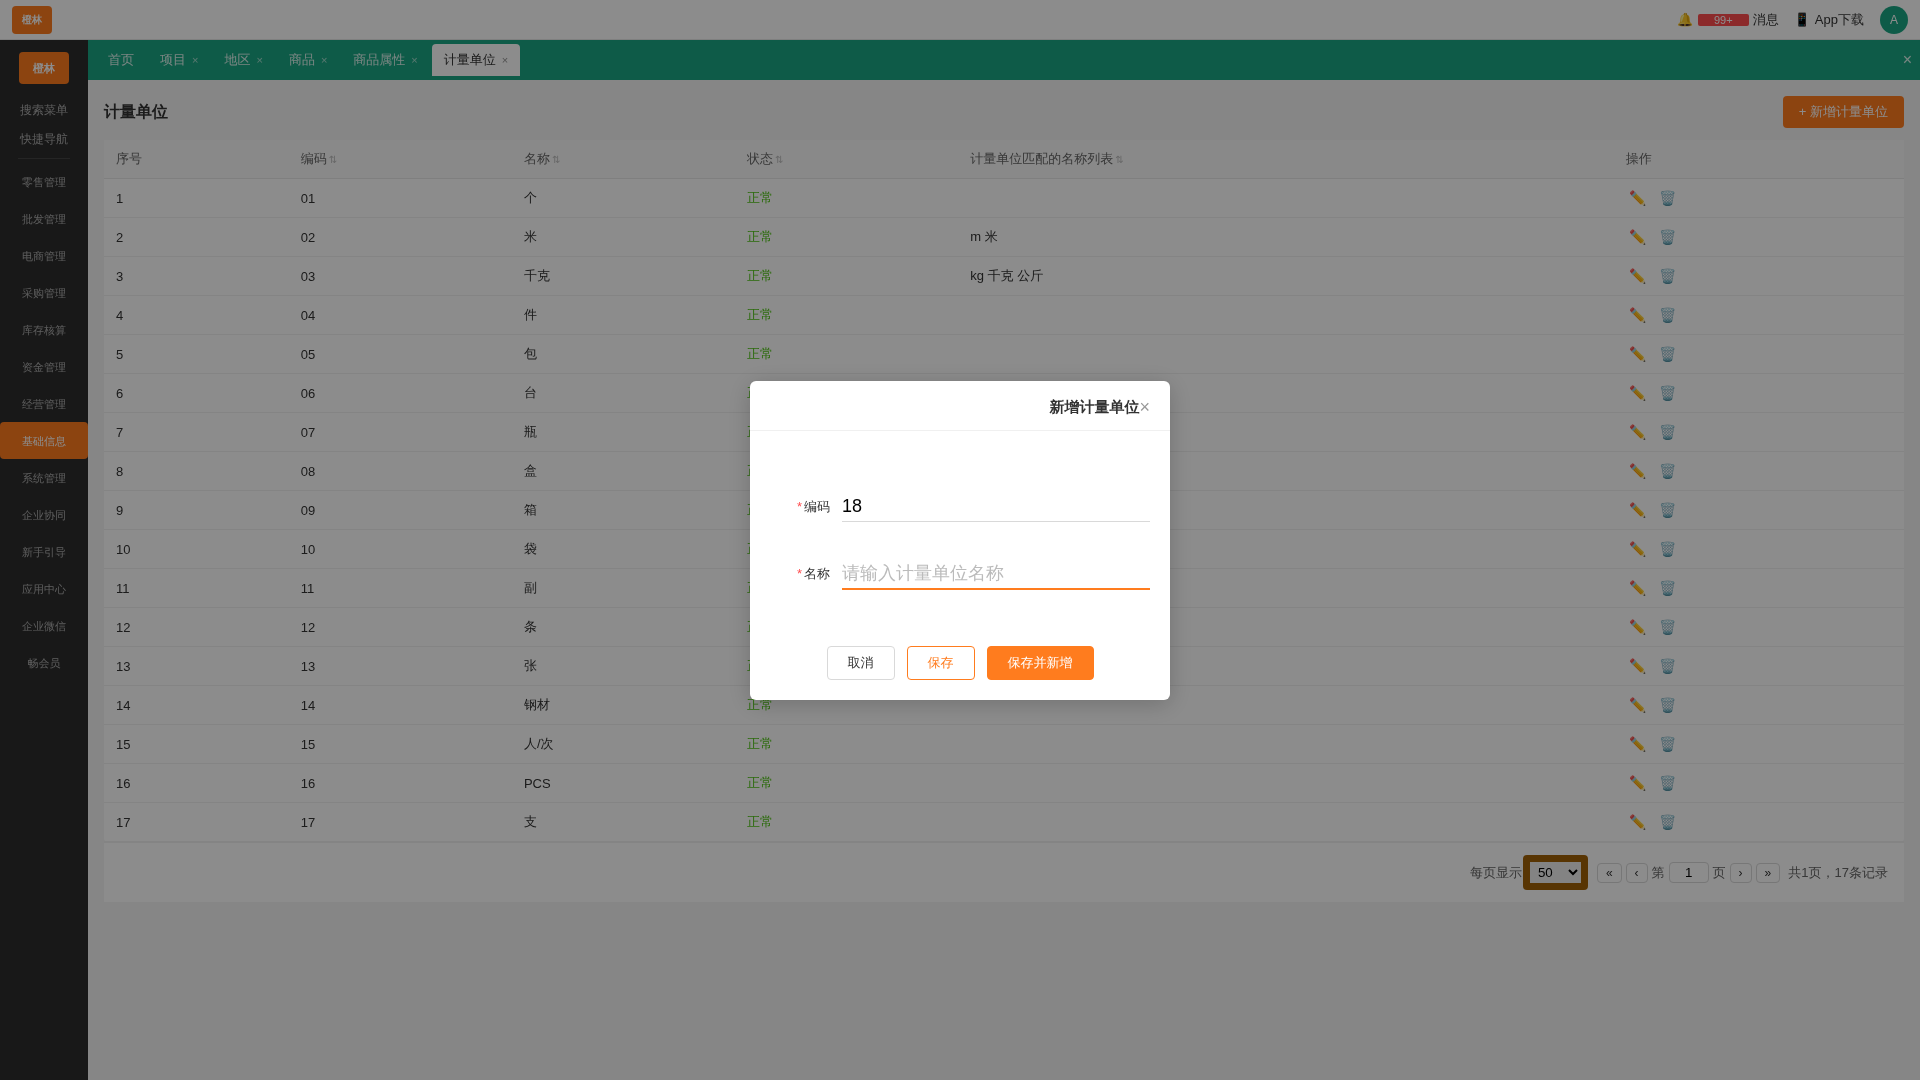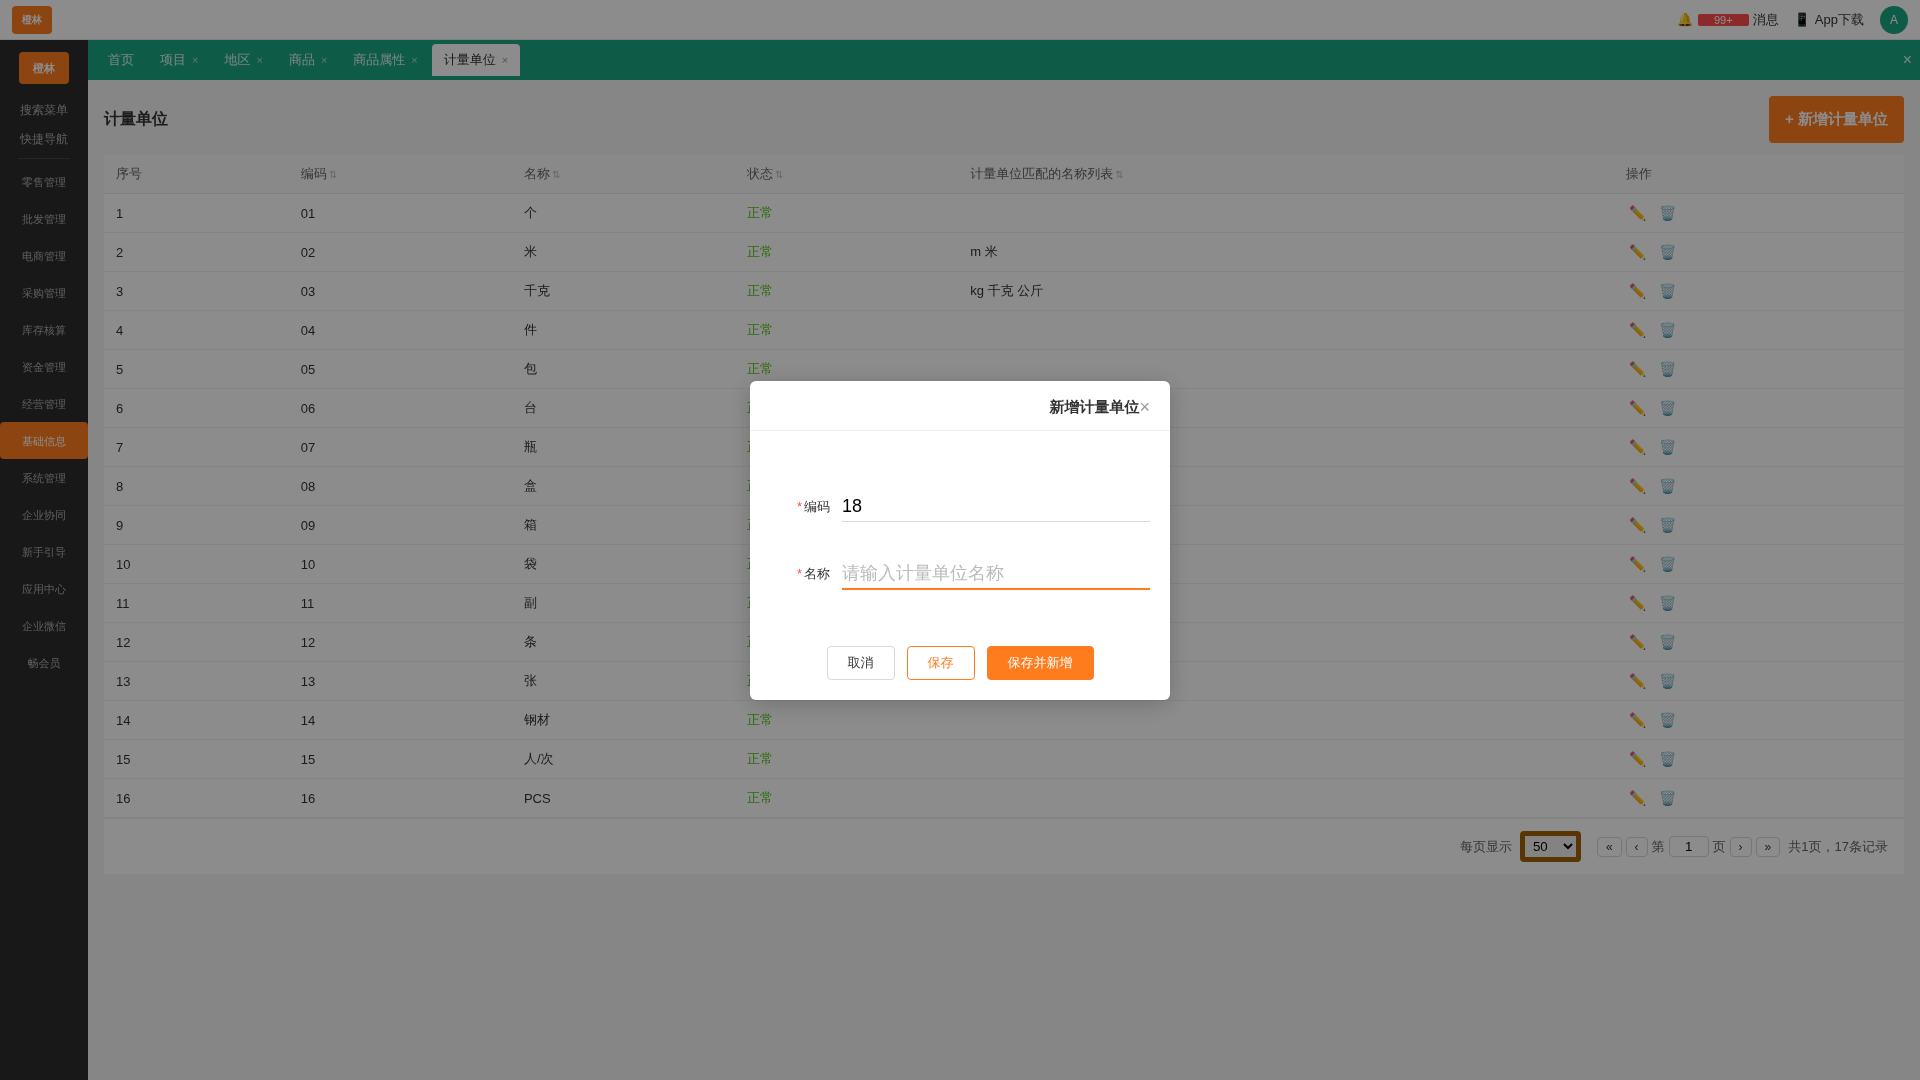--- a/index.html
+++ b/index.html
@@ -29,33 +29,33 @@
     .tab-item { height: 32px; padding: 0 12px; display: flex; align-items: center; border-radius: 4px 4px 0 0; cursor: pointer; font-size: 13px; color: rgba(255,255,255,0.85); margin-right: 2px; position: relative; }
     .tab-item.active { background: #fff; color: #333; }
     .tab-item .tab-close { margin-left: 6px; font-size: 11px; color: inherit; cursor: pointer; opacity: 0.7; }
     .tab-item.active .tab-close { color: #666; }
     .tab-close-all { margin-left: auto; color: rgba(255,255,255,0.85); cursor: pointer; font-size: 16px; }
 
     
     .page-content { flex: 1; overflow: auto; padding: 16px; background: #f5f5f5; }
     .page-header { display: flex; align-items: center; justify-content: space-between; margin-bottom: 12px; }
     .page-title { font-size: 16px; font-weight: bold; color: #333; }
-    .add-btn { background: #ff7c1e; color: #fff; border: none; padding: 14px 16px; border-radius: 4px; cursor: pointer; font-size: 15px; font-weight: bold; }
+    .add-btn { background: #ff7c1e; color: #fff; border: none; padding: 7px 16px; border-radius: 4px; cursor: pointer; font-size: 13px; }
 
     
     .table-wrap { background: #fff; border-radius: 4px; }
     table { width: 100%; border-collapse: collapse; }
     th { background: #fafafa; border-bottom: 1px solid #e8e8e8; padding: 10px 12px; text-align: left; font-size: 13px; font-weight: 500; color: #666; white-space: nowrap; }
     td { padding: 9px 12px; border-bottom: 1px solid #f0f0f0; font-size: 13px; color: #333; }
     .status-normal { color: #52c41a; }
     .action-btn { background: none; border: none; cursor: pointer; color: #666; padding: 2px 4px; font-size: 14px; }
 
     
     .pagination { display: flex; align-items: center; justify-content: flex-end; padding: 12px 16px; background: #fff; border-top: 1px solid #f0f0f0; font-size: 13px; color: #666; }
-    .pagination select { margin: 0 8px; padding: 2px 4px; border: 5px solid #a16207; border-radius: 4px; }
+    .pagination select { margin: 0 1px; padding: 2px 4px; border: 7px solid #a16207; border-radius: 4px; }
     .page-nav { display: flex; align-items: center; gap: 4px; margin: 0 8px; }
     .page-nav button { background: none; border: 1px solid #d9d9d9; border-radius: 4px; padding: 2px 8px; cursor: pointer; color: #333; font-size: 12px; }
     .page-nav input { width: 40px; text-align: center; border: 1px solid #d9d9d9; border-radius: 4px; padding: 2px 4px; }
 
     
     .overlay { position: fixed; top: 0; left: 0; width: 100%; height: 100%; background: rgba(0,0,0,0.45); z-index: 100; display: flex; align-items: center; justify-content: center; }
 
     
     .modal { background: #fff; border-radius: 6px; width: 420px; padding: 0; box-shadow: 0 4px 24px rgba(0,0,0,0.2); }
     .modal-header { padding: 16px 20px 12px; border-bottom: 1px solid #f0f0f0; display: flex; align-items: center; justify-content: flex-end; }
@@ -376,20 +376,31 @@
       <td>16</td>
       <td>16</td>
       <td>PCS</td>
       <td class="status-normal">正常</td>
       <td></td>
       <td>
         <button class="action-btn">✏️</button>
         <button class="action-btn">🗑️</button>
       </td>
     </tr>
+                <tr>
+      <td>17</td>
+      <td>17</td>
+      <td>支</td>
+      <td class="status-normal">正常</td>
+      <td></td>
+      <td>
+        <button class="action-btn">✏️</button>
+        <button class="action-btn">🗑️</button>
+      </td>
+    </tr>
               </tbody>
           </table>
         </div>
 
         <div class="pagination">
           <span>每页显示</span>
           <select>
             <option>50</option>
             <option>20</option>
             <option>100</option>

